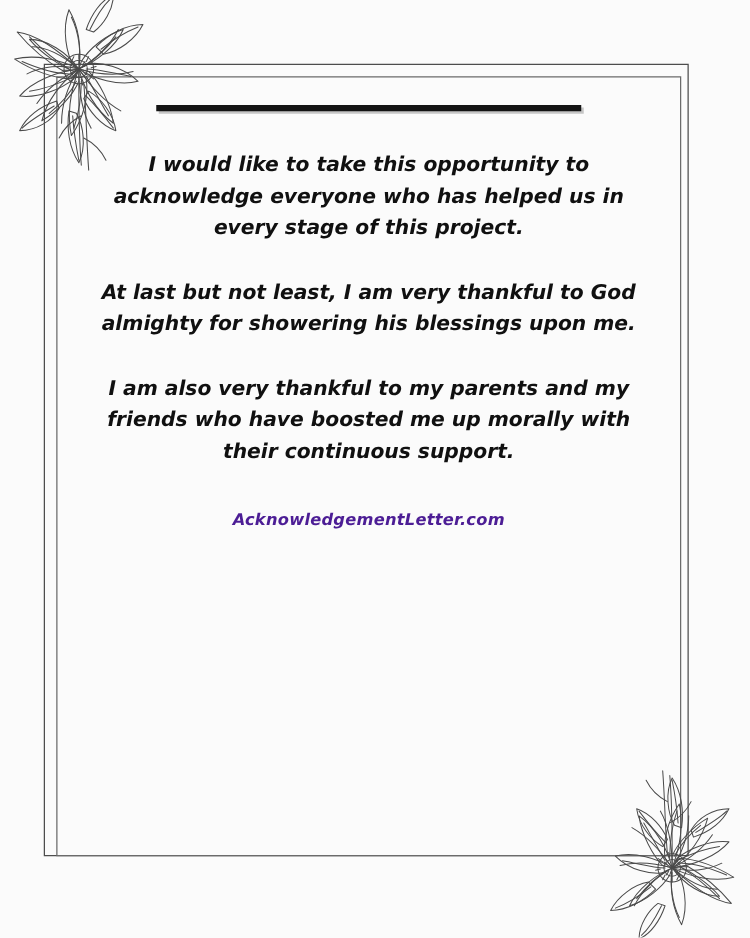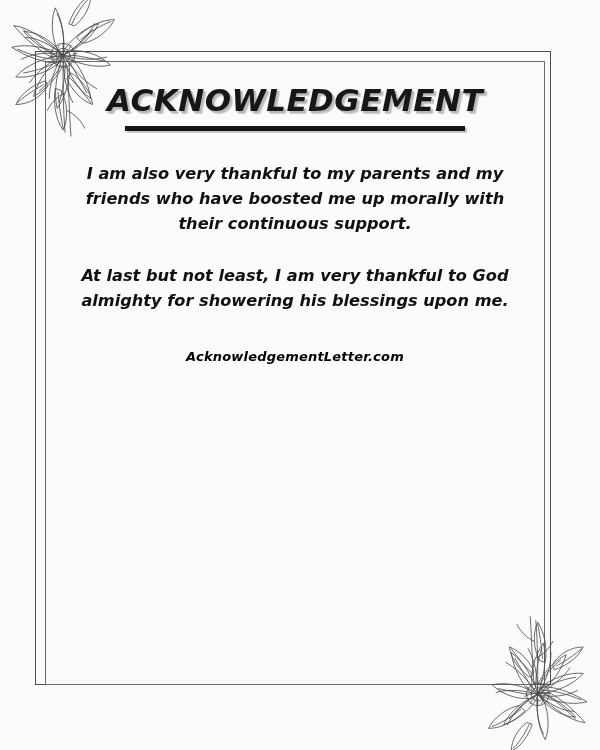--- a/index.html
+++ b/index.html
@@ -120,21 +120,21 @@
   }
 
   .footer {
     margin-top: 36px;
     text-align: center;
     font-family: "DejaVu Sans", sans-serif;
     font-weight: bold;
     font-style: italic;
     font-size: 13px;
     letter-spacing: 0.2px;
-    color: #000000;
+    color: #4c1d95;
   }
 </style>
 </head>
 <body>
 
 <div id="page">
 
   <div class="frame-outer"></div>
   <div class="frame-inner"></div>
 
@@ -249,30 +249,30 @@
         <path d="M74 74 C76 94 76 118 78 144"></path>
         <path d="M72 100 C64 104 58 110 54 118"></path>
         <path d="M74 118 C82 122 88 128 92 136"></path>
       </g>
     </svg>
   </div>
 
   <div class="content">
 
     <div class="title-block">
-      <div class="doc-title">ACKNOWLEDGEMENT</div>
       <div class="title-rule"></div>
     </div>
 
     <div class="body-block">
 
-
+      <p class="para"><span>I would like to take this opportunity to acknowledge everyone who has helped us in every stage of this project.</span></p>
+
+
+      <p class="para"><span>At last but not least, I am very thankful to God almighty for showering his blessings upon me.</span></p>
 
       <p class="para"><span>I am also very thankful to my parents and my friends who have boosted me up morally with their continuous support.</span></p>
-
-      <p class="para"><span>At last but not least, I am very thankful to God almighty for showering his blessings upon me.</span></p>
 
     </div>
 
     <div class="footer">AcknowledgementLetter.com</div>
 
   </div>
 </div>
 
 </body></html>

